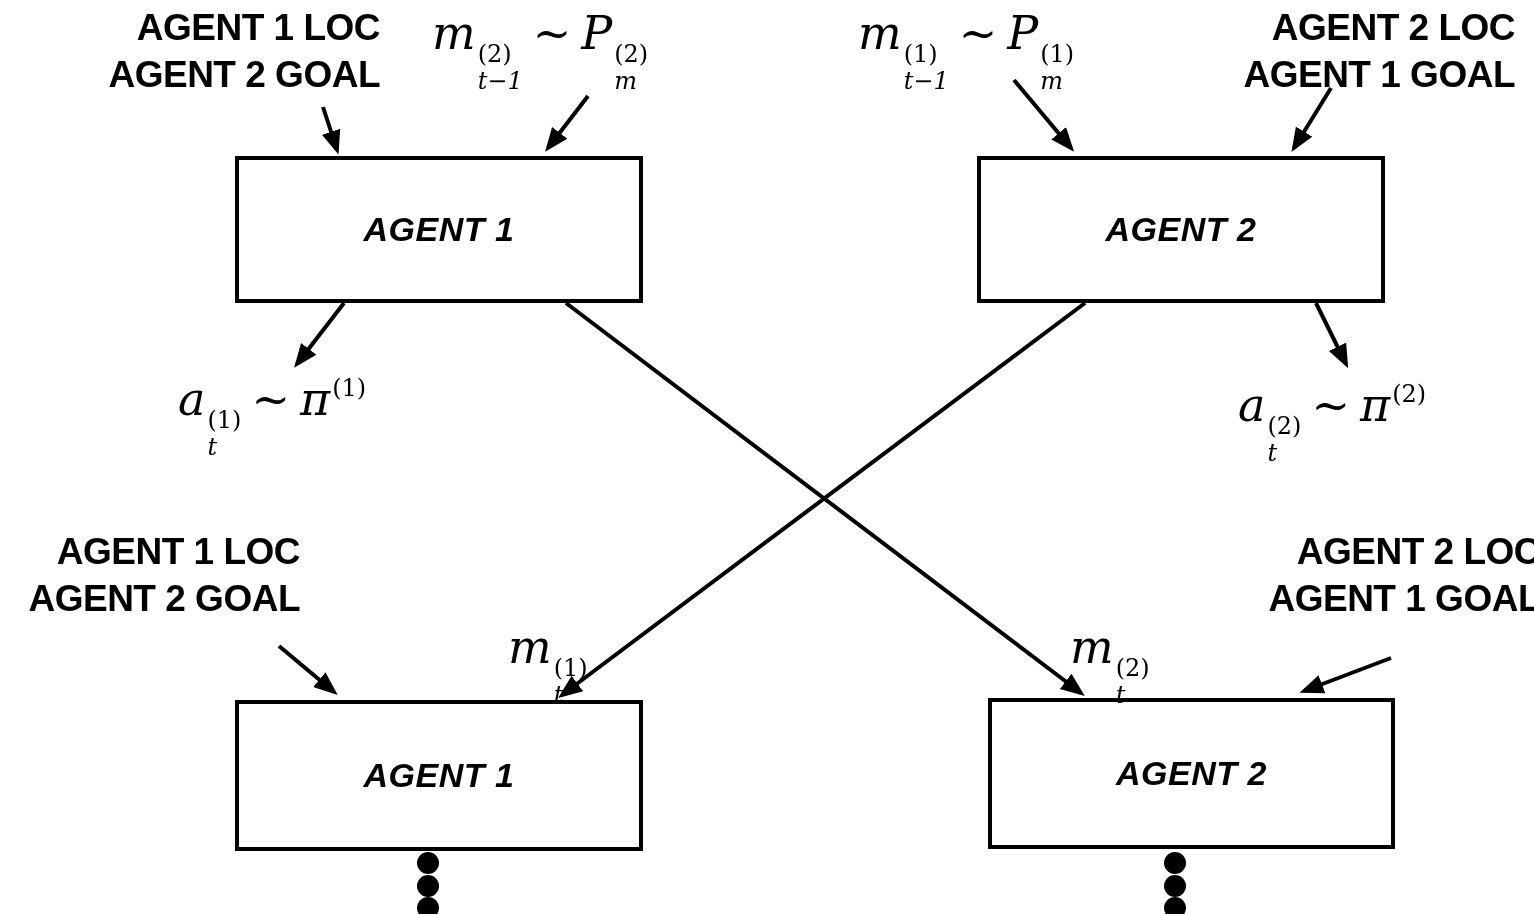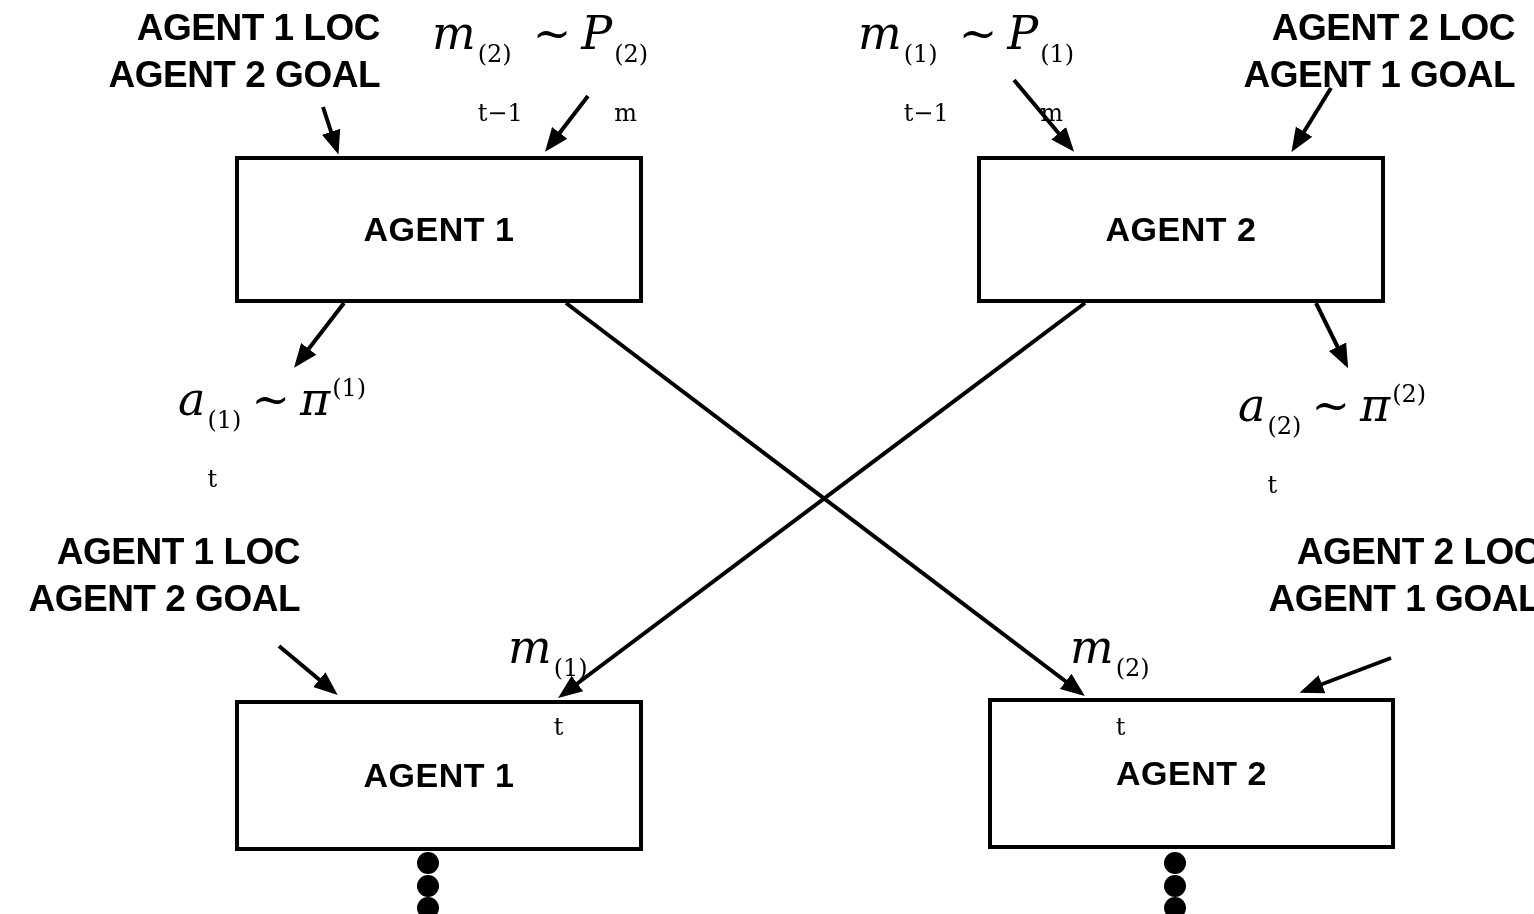--- a/index.html
+++ b/index.html
@@ -13,21 +13,21 @@
   }
   .layer{position:absolute;left:0;top:0;width:100%;height:100%;}
   .agent-box{
     position:absolute;
     box-sizing:border-box;
     border:4px solid #000;
     background:#fff;
     display:flex;align-items:center;justify-content:center;
   }
   .agent-box .lbl{
-    font-size:34px;font-weight:600;letter-spacing:0.5px;
+    font-size:34px;font-weight:600;letter-spacing:0.5px;font-style:italic;
   }
   .box-tl{left:235px;top:156px;width:408px;height:147px;}
   .box-tr{left:977px;top:156px;width:408px;height:147px;}
   .box-bl{left:235px;top:700px;width:408px;height:151px;}
   .box-br{left:988px;top:698px;width:407px;height:151px;}
 
   .obs{
     position:absolute;
     font-size:37px;font-weight:600;letter-spacing:-0.5px;
     line-height:47px;text-align:right;white-space:nowrap;
@@ -46,21 +46,21 @@
   }
   .math .sc{
     display:inline-grid;
     font-size:24px;line-height:1.12;
     vertical-align:-0.55em;
     font-style:normal;
     text-align:left;
     padding-left:2px;
   }
   .math .sc .sup{font-style:normal;}
-  .math .sc .sub{margin-top:32px;}
+  .math .sc .sub{font-style:italic;}
   .math .sup-solo{
     font-size:24px;font-style:normal;
     position:relative;top:-0.8em;padding-left:2px;
   }
   .math .tilde{font-style:normal;padding:0 10px;}
   .m-prior-left{left:432px;top:6px;}
   .m-prior-right{left:858px;top:6px;}
   .m-action-left{left:178px;top:372px;}
   .m-action-right{left:1238px;top:378px;}
   .m-msg-left{left:508px;top:620px;}

